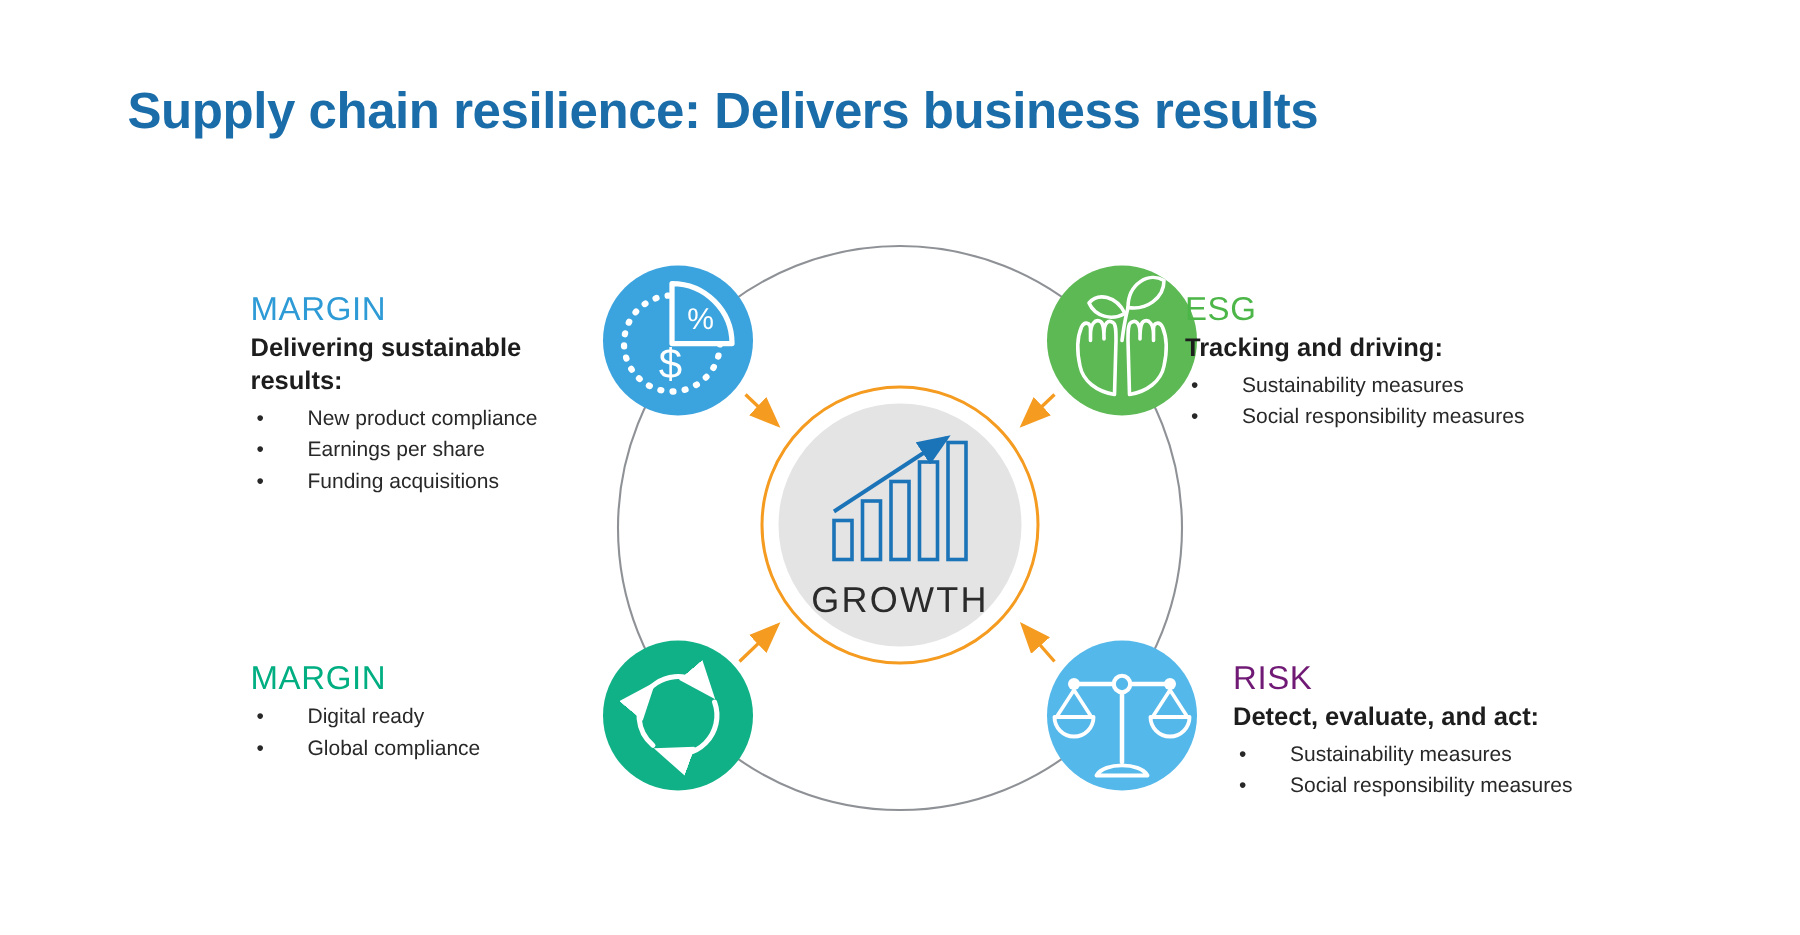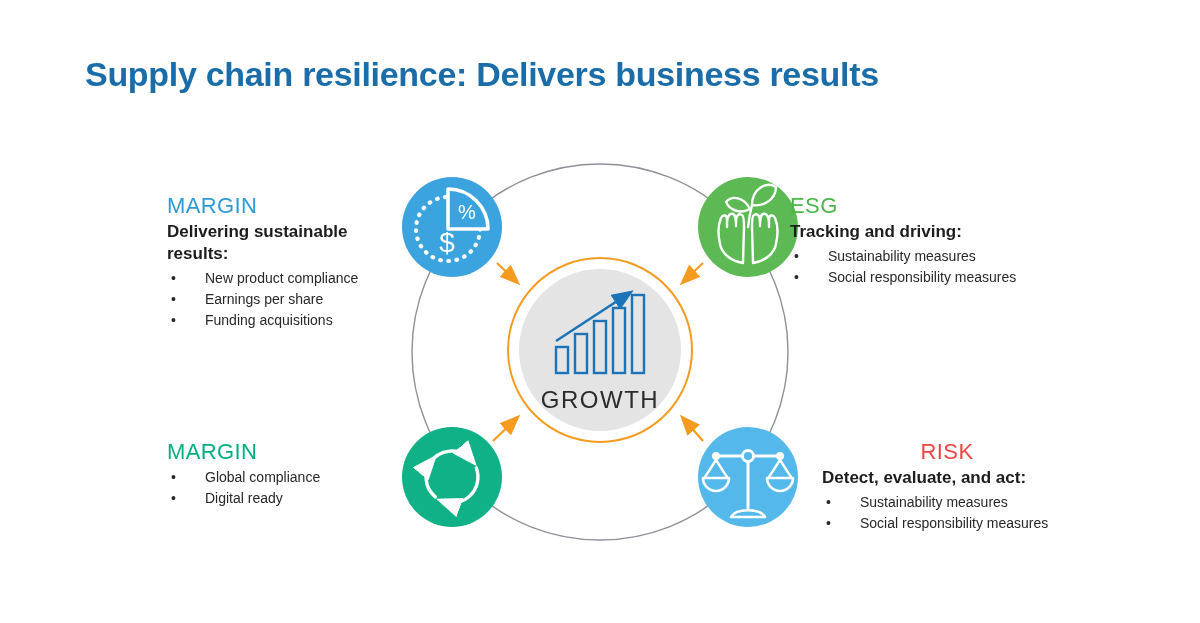--- a/index.html
+++ b/index.html
@@ -16,21 +16,21 @@
   .q-margin{left:167px;top:177px;width:205px;}
   .q-esg{left:790px;top:177px;width:250px;}
   .q-agility{left:167px;top:423px;width:210px;}
   .q-risk{left:822px;top:423px;width:250px;}
   .quadrant h2{
     margin:16px 0 3px 0;font-size:22px;font-weight:400;letter-spacing:0.4px;line-height:1.15;
   }
   .h-margin{color:#2E9BD6;}
   .h-esg{color:#4CB648;}
   .h-agility{color:#00AE82;}
-  .h-risk{color:#ef4444;text-align:center;}
+  .h-risk{color:#701a75;}
   .subhead{
     margin:0 0 3px 0;font-size:17px;font-weight:700;line-height:22px;color:#1d1d1d;
   }
   ul.bullets{margin:0;padding:0;list-style:none;}
   ul.bullets li{
     position:relative;padding-left:38px;font-size:14px;line-height:21px;color:#282828;
   }
   ul.bullets li::before{
     content:"\2022";position:absolute;left:4px;top:0;color:#282828;
   }
@@ -138,22 +138,22 @@
     <p class="subhead">Tracking and driving:</p>
     <ul class="bullets">
         <li>Sustainability measures</li>
         <li>Social responsibility measures</li>
       </ul>
   </div>
 
   <div class="quadrant q-agility">
     <h2 class="h-agility">MARGIN</h2>
     <ul class="bullets">
+        <li>Digital ready</li>
         <li>Global compliance</li>
-        <li>Digital ready</li>
       </ul>
   </div>
 
   <div class="quadrant q-risk">
     <h2 class="h-risk">RISK</h2>
     <p class="subhead">Detect, evaluate, and act:</p>
     <ul class="bullets">
         <li>Sustainability measures</li>
         <li>Social responsibility measures</li>
       </ul>

